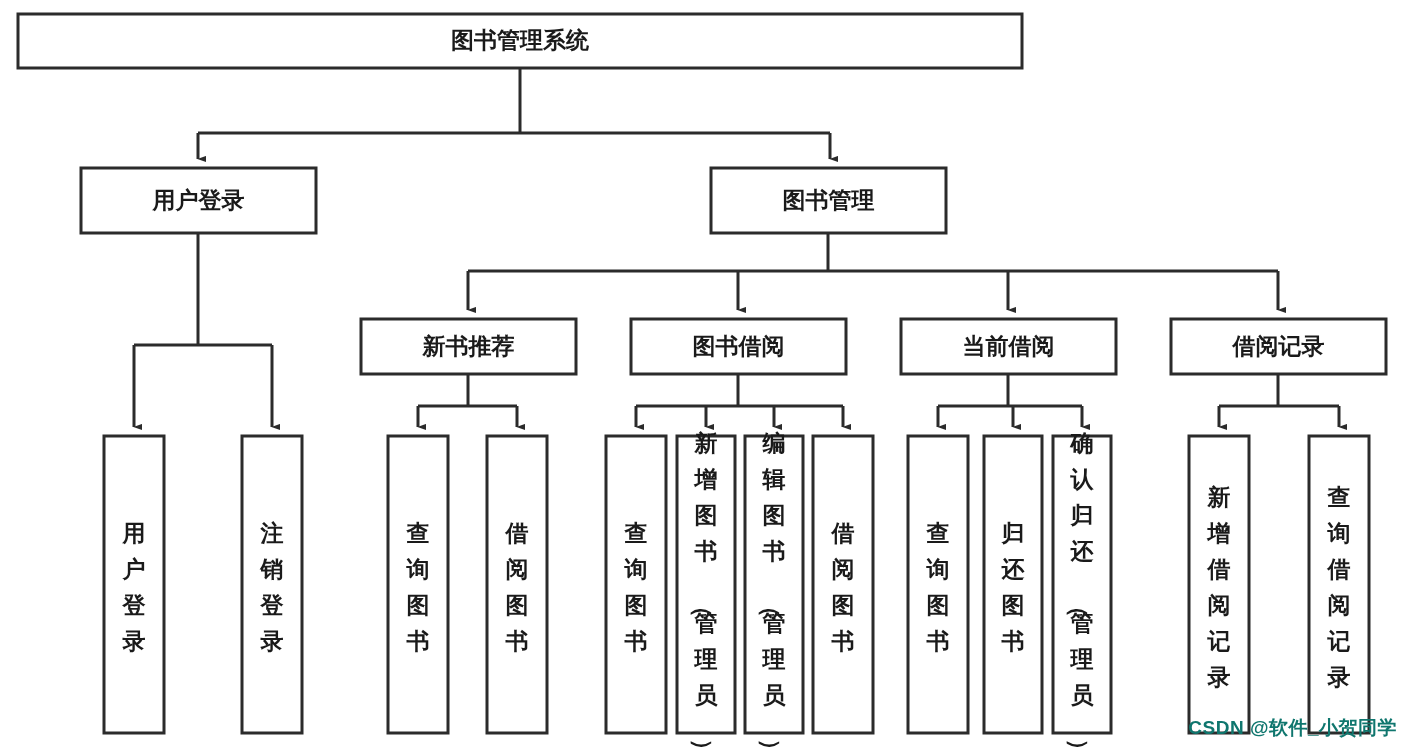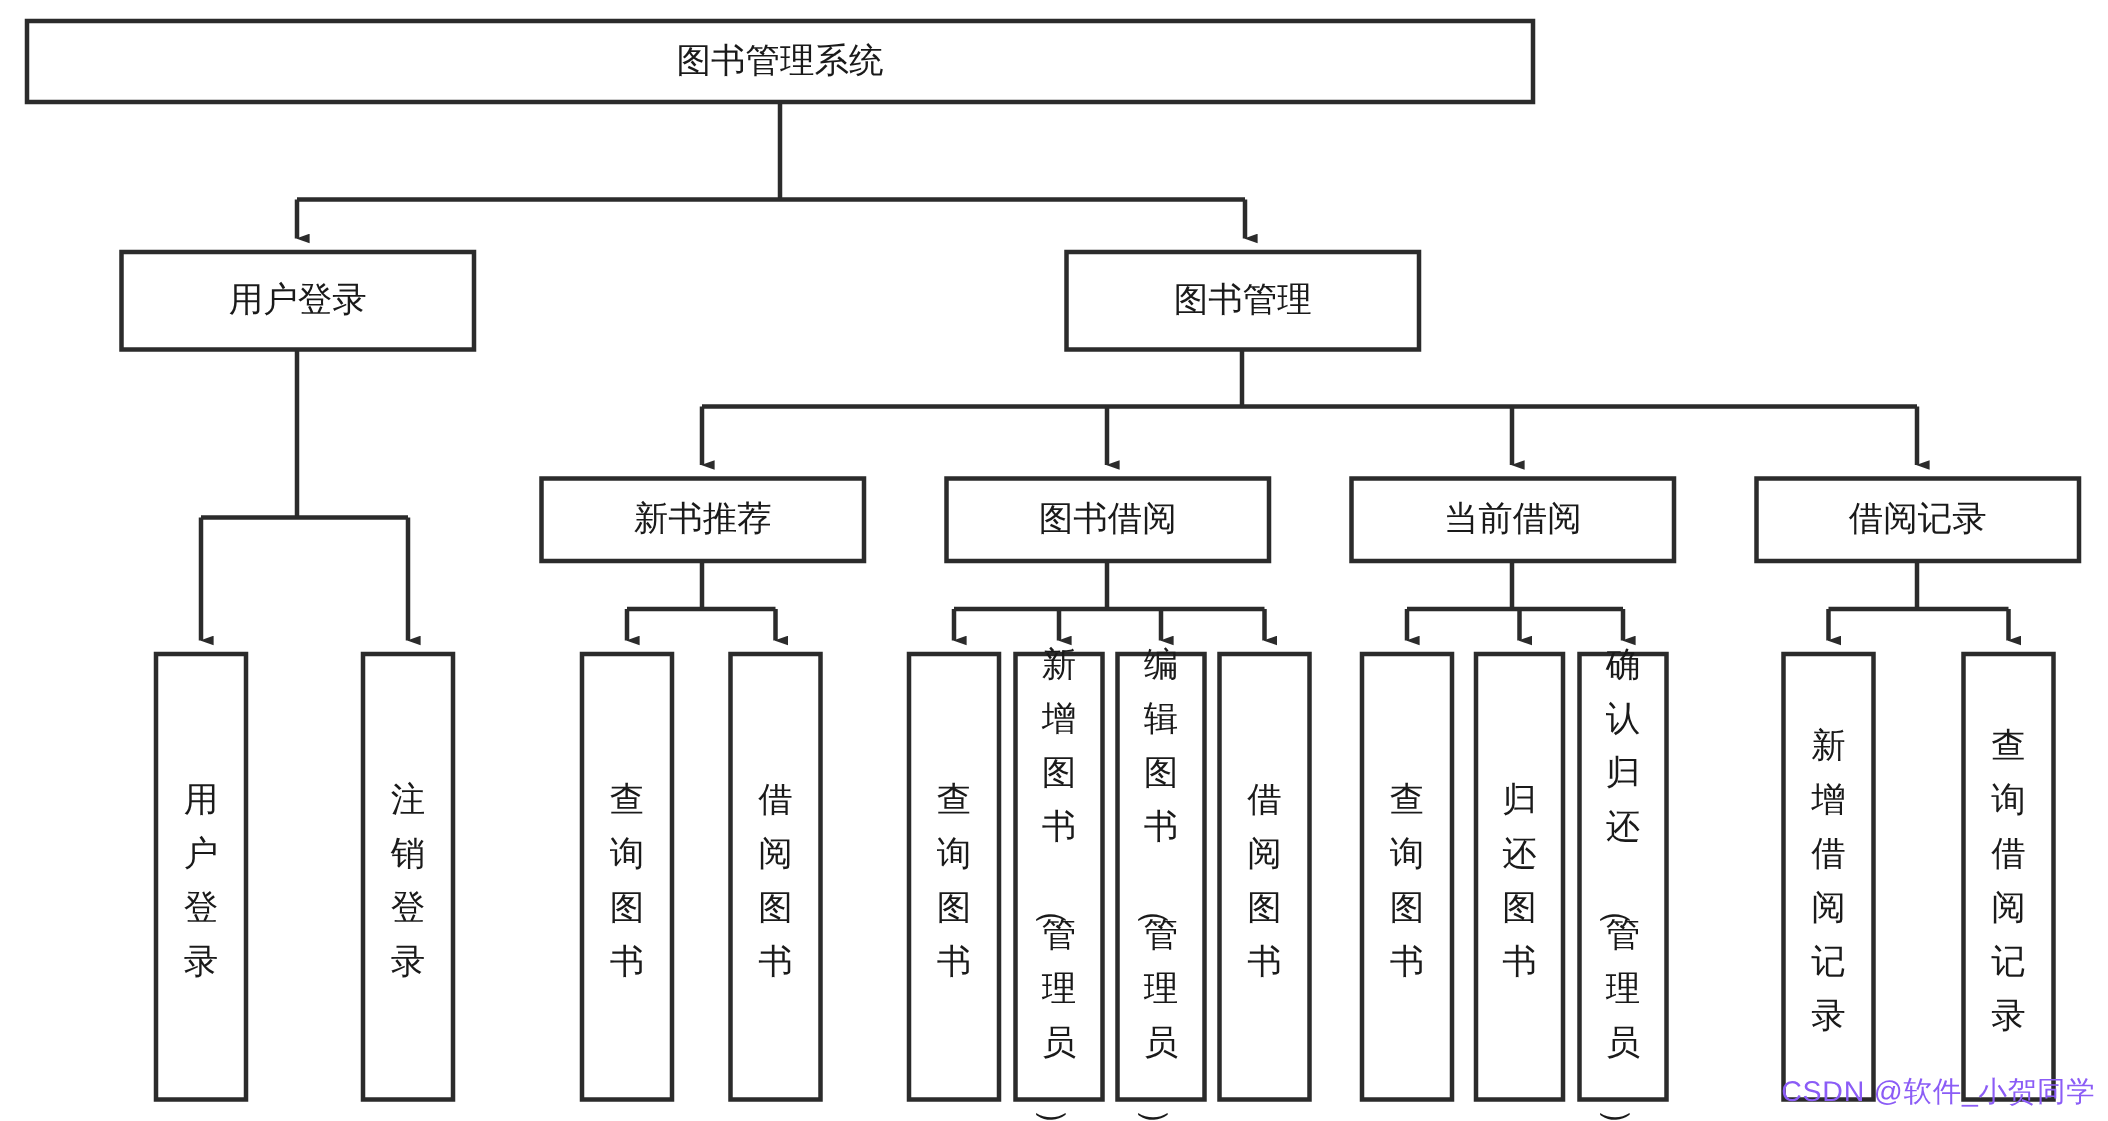--- a/index.html
+++ b/index.html
@@ -10,20 +10,21 @@
   body {
     width: 1405px;
     height: 747px;
     font-family: "Liberation Sans", "DejaVu Sans", sans-serif;
     overflow: hidden;
   }
   #diagram-root {
     position: relative;
     width: 1405px;
     height: 747px;
+    font-weight: bold;
   }
   svg#flow-svg {
     position: absolute;
     top: 0;
     left: 0;
     width: 1405px;
     height: 747px;
   }
   .node-box {
     fill: #ffffff;
@@ -47,21 +48,21 @@
     font-size: 23px;
     fill: #1a1a1a;
     text-anchor: middle;
   }
   .watermark {
     position: absolute;
     right: 8px;
     bottom: 6px;
     font-family: "Liberation Sans", "DejaVu Sans", sans-serif;
     font-size: 19px;
-    color: #8b5cf6;
+    color: #0f766e;
     letter-spacing: 0.5px;
     white-space: nowrap;
     user-select: none;
   }
 </style>
 </head>
 <body>
 
 <div id="diagram-root">
 

